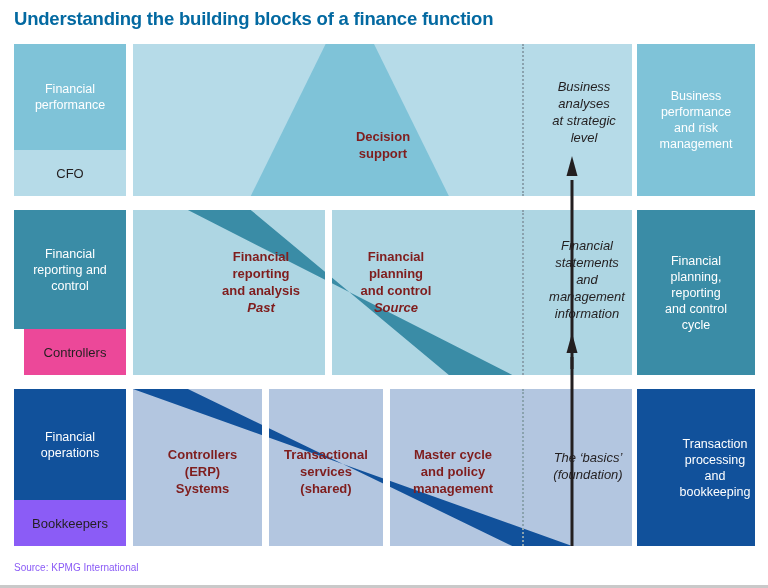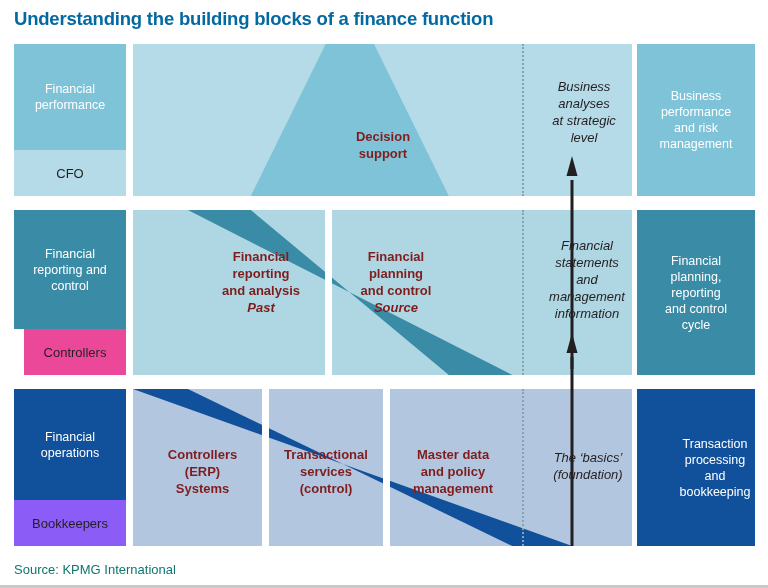--- a/index.html
+++ b/index.html
@@ -190,22 +190,22 @@
     width: 12px;
     height: 392px;
     pointer-events: none;
   }
 
   
   .source {
     position: absolute;
     left: 14px;
     top: 562px;
-    font-size: 13px;
-    color: #0f766e;
+    font-size: 10px;
+    color: #8b5cf6;
   }
 
   
   .bottom-rule {
     position: absolute;
     left: 0;
     bottom: 0;
     width: 768px;
     height: 3px;
     background: #c9c9c9;
@@ -309,25 +309,25 @@
 
         <div class="pyr-label" style="left:10px; top:57px; width:119px;">
           <div>Controllers</div>
           <div>(ERP)</div>
           <div>Systems</div>
         </div>
 
         <div class="pyr-label" style="left:136px; top:57px; width:114px;">
           <div>Transactional</div>
           <div>services</div>
-          <div>(control)</div>
+          <div>(shared)</div>
         </div>
 
         <div class="pyr-label" style="left:257px; top:57px; width:126px;">
-          <div>Master data</div>
+          <div>Master cycle</div>
           <div>and policy</div>
           <div>management</div>
         </div>
 
         <div class="annot" style="left:396px; top:60px; width:118px; white-space:pre-line;">The ‘basics’
 (foundation)</div>
       </div>
 
       <div class="outcome-col" style="white-space:pre-line;">Transaction
 processing

